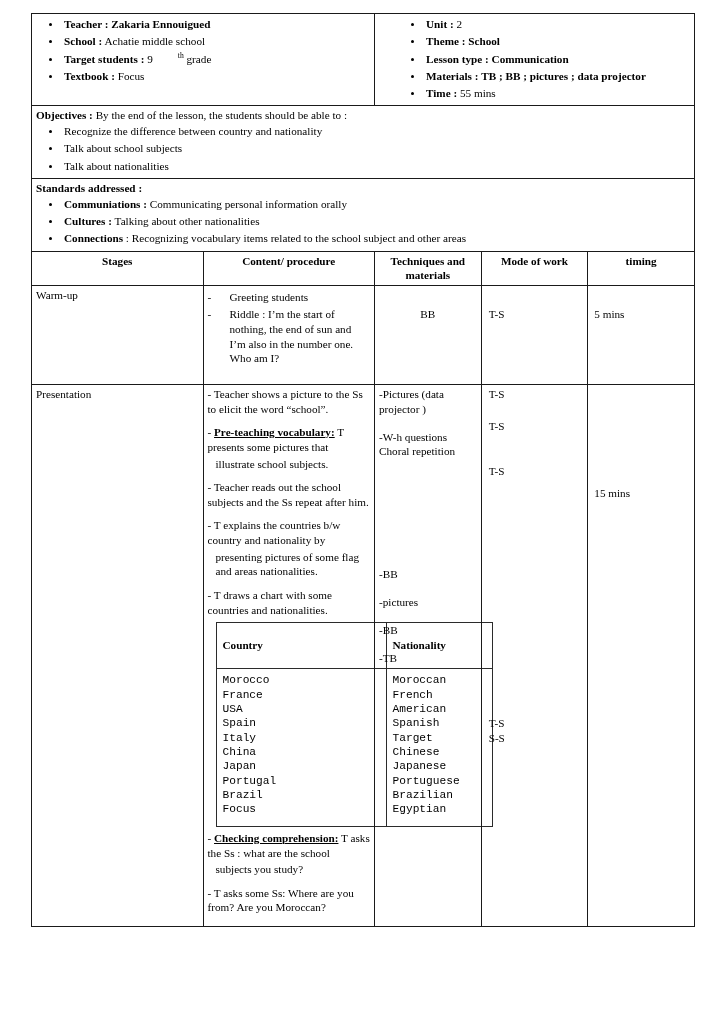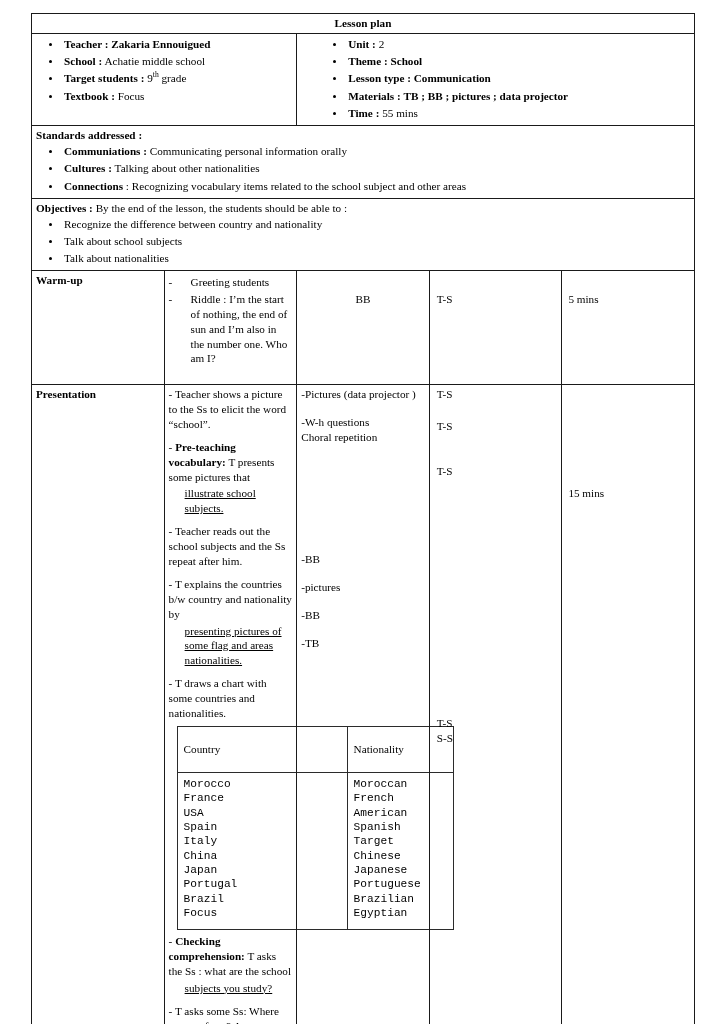--- a/index.html
+++ b/index.html
@@ -46,80 +46,77 @@
     margin: 0 0 2.5px 0;
     padding-left: 2px;
   }
   ul.bl li::marker { font-size: 10px; }
   b, .b { font-weight: bold; }
   .info-cell { padding: 5px 4px 8px 4px; }
   .info-cell.right ul.bl { padding-left: 45px; }
   .sec-cell { padding: 4px 4px 5px 4px; }
   .sec-head { font-weight: bold; }
   .sec-head .norm { font-weight: normal; }
-  sup { font-size: 0.68em; vertical-align: super; line-height: 0; }
+  sup { font-size: 0.68em; vertical-align: super; line-height: 0; margin-left: 25px; }
 
   
   .chead td {
     text-align: center;
     font-weight: bold;
     vertical-align: middle;
     padding: 4px 2px;
   }
   .stage-cell {
-    font-weight: bold;
+    font-weight: normal;
     padding: 5px 4px 4px 5px;
     vertical-align: top;
   }
   .centered { text-align: center; }
 
   
   .p { margin: 0 0 2px 0; }
   .p-sp { margin: 0 0 8.5px 0; }
   .dash-list { margin: 2px 0 0 0; }
   .dash-row { display: flex; margin-bottom: 2px; }
   .dash-row .dash { width: 22px; flex: none; }
   .dash-row .txt { flex: 1; }
 
-  .ind { margin-left: 16px; text-decoration: underline; }
-  .u { font-weight: bold; }
+  .ind { margin-left: 8px; }
+  .u { text-decoration: underline; font-weight: bold; }
 
   
   table.cn {
     border-collapse: collapse;
     table-layout: fixed;
     width: 277px;
     margin: 5px 0 4px 8px;
   }
   table.cn td {
     border: 1px solid #2b2b2b;
     font-size: 11.2px;
     padding: 2px 6px;
     line-height: 1.0;
     vertical-align: top;
   }
-  table.cn td.hd { padding: 17px 6px; }
+  table.cn td.hd { padding: 17px 6px; font-weight: bold; }
   table.cn td.list { padding: 4px 6px 9px 6px; }
   table.cn .row { line-height: 1.28; font-family: Liberation Mono, monospace; }
 
   .tm-col { padding-top: 4px; }
   .gap-c { height: 13px; }
   .gap-d { height: 13px; }
   .stack { line-height: 1.32; }
 </style>
 </head>
 <body>
 
 <div class="page">
   <table class="main">
     <tbody>
 
-      <tr>
-        <td class="title-cell" colspan="5">Lesson plan</td>
-      </tr>
 
       <tr>
         <td class="info-cell" colspan="2" style="width:334px">
           <ul class="bl">
             <li><b>Teacher :</b> <b>Zakaria Ennouigued</b></li>
             <li><b>School :</b> <span>Achatie middle school</span></li>
             <li><b>Target students :</b> <span>9</span><sup>th</sup><span> grade</span></li>
             <li><b>Textbook :</b> <span>Focus</span></li>
           </ul>
         </td>
@@ -129,40 +126,47 @@
             <li><b>Theme :</b> <b>School</b></li>
             <li><b>Lesson type :</b> <b>Communication</b></li>
             <li><b>Materials :</b> <b>TB ; BB ; pictures ; data projector</b></li>
             <li><b>Time :</b><span> 55 mins</span></li>
           </ul>
         </td>
       </tr>
 
       <tr>
         <td class="sec-cell" colspan="5">
+          <div class="sec-head"><span>Objectives :</span><span class="norm"> By the end of the lesson, the students should be able to :</span></div>
+          <ul class="bl">
+            <li>Recognize the difference between country and nationality</li>
+            <li>Talk about school subjects</li>
+            <li>Talk about nationalities</li>
+          </ul>
+        </td>
+      </tr>
+
+      <tr>
+        <td class="sec-cell" colspan="5">
           <div class="sec-head">Standards addressed :</div>
           <ul class="bl">
             <li><b>Communiations :</b> <span>Communicating  personal information orally</span></li>
             <li><b>Cultures :</b> <span>Talking about other nationalities</span></li>
             <li><b>Connections</b> <span>: Recognizing vocabulary items related to the school subject and other areas</span></li>
           </ul>
         </td>
       </tr>
 
-      <tr>
-        <td class="sec-cell" colspan="5">
-          <div class="sec-head"><span>Objectives :</span><span class="norm"> By the end of the lesson, the students should be able to :</span></div>
-          <ul class="bl">
-            <li>Recognize the difference between country and nationality</li>
-            <li>Talk about school subjects</li>
-            <li>Talk about nationalities</li>
-          </ul>
-        </td>
-      </tr>
-
+      <tr class="chead">
+        <td style="width:92px">Stages</td>
+        <td style="width:342px">Content/ procedure</td>
+        <td style="width:105px">Techniques and materials</td>
+        <td style="width:67px">Mode of work</td>
+        <td style="width:58px">timing</td>
+      </tr>
 
       <tr>
         <td class="stage-cell">Warm-up</td>
         <td>
           <div class="dash-list" style="padding-bottom:14px">
             <div class="dash-row">
               <span class="dash">-</span>
               <span class="txt">Greeting students</span>
             </div>
             <div class="dash-row">

